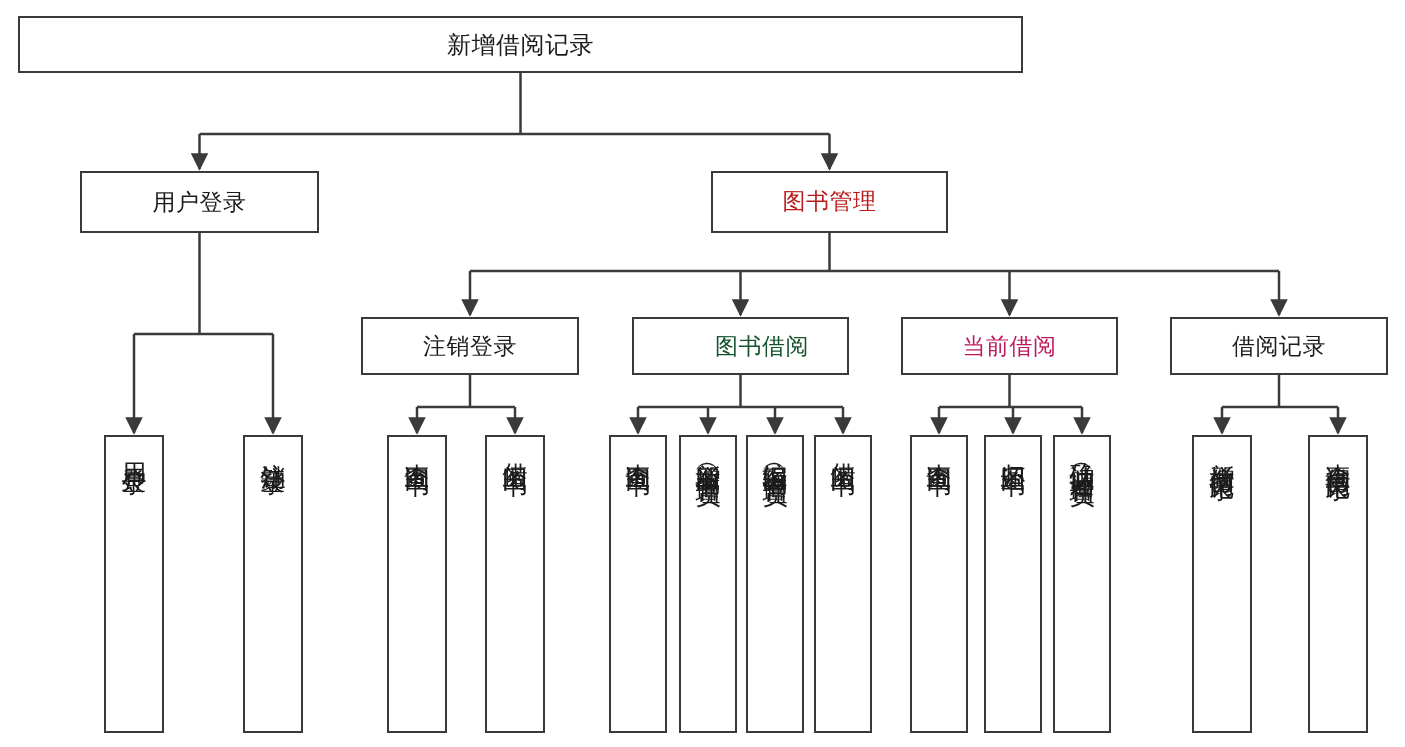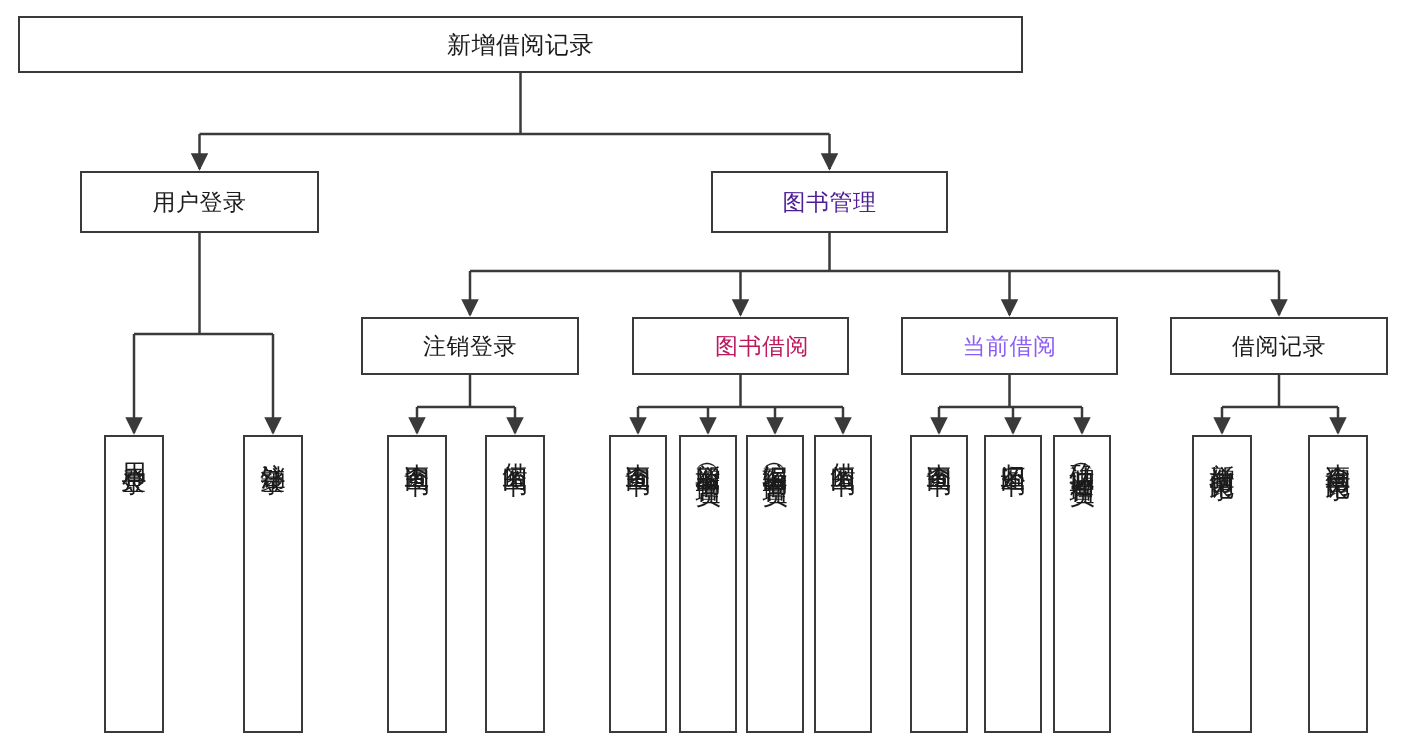--- a/index.html
+++ b/index.html
@@ -118,30 +118,30 @@
       </g>
   </svg>
   <div id="nodes-layer">
       <div class="node horiz root" style="left: 18px; top: 16px; width: 1005px; height: 57px; border-color: rgb(58, 58, 58); background: rgb(255, 255, 255);">
         <span class="node-label" style="color: rgb(27, 27, 27);">新增借阅记录</span>
       </div>
       <div class="node horiz" style="left: 80px; top: 171px; width: 239px; height: 62px; border-color: rgb(58, 58, 58); background: rgb(255, 255, 255);">
         <span class="node-label" style="color: rgb(27, 27, 27);">用户登录</span>
       </div>
       <div class="node horiz" style="left: 711px; top: 171px; width: 237px; height: 62px; border-color: rgb(58, 58, 58); background: rgb(255, 255, 255);">
-        <span class="node-label" style="color: #4c1d95;">图书管理</span>
+        <span class="node-label" style="color: #b91c1c; font-family: Liberation Serif, serif;">图书管理</span>
       </div>
       <div class="node horiz" style="left: 361px; top: 317px; width: 218px; height: 58px; border-color: rgb(58, 58, 58); background: rgb(255, 255, 255);">
         <span class="node-label" style="color: rgb(27, 27, 27);">注销登录</span>
       </div>
       <div class="node horiz" style="left: 632px; top: 317px; width: 217px; height: 58px; border-color: rgb(58, 58, 58); background: rgb(255, 255, 255);">
-        <span class="node-label" style="color: #be185d; margin-left: 43px;">图书借阅</span>
+        <span class="node-label" style="color: #14532d; margin-left: 43px;">图书借阅</span>
       </div>
       <div class="node horiz" style="left: 901px; top: 317px; width: 217px; height: 58px; border-color: rgb(58, 58, 58); background: rgb(255, 255, 255);">
-        <span class="node-label" style="color: #8b5cf6;">当前借阅</span>
+        <span class="node-label" style="color: #be185d;">当前借阅</span>
       </div>
       <div class="node horiz" style="left: 1170px; top: 317px; width: 218px; height: 58px; border-color: rgb(58, 58, 58); background: rgb(255, 255, 255);">
         <span class="node-label" style="color: rgb(27, 27, 27);">借阅记录</span>
       </div>
       <div class="node vert" style="left: 104px; top: 435px; width: 60px; height: 298px; border-color: rgb(58, 58, 58); background: rgb(255, 255, 255);">
         <span class="node-label" style="color: rgb(27, 27, 27);">用户登录</span>
       </div>
       <div class="node vert" style="left: 243px; top: 435px; width: 60px; height: 298px; border-color: rgb(58, 58, 58); background: rgb(255, 255, 255);">
         <span class="node-label" style="color: rgb(27, 27, 27);">注销登录</span>
       </div>

